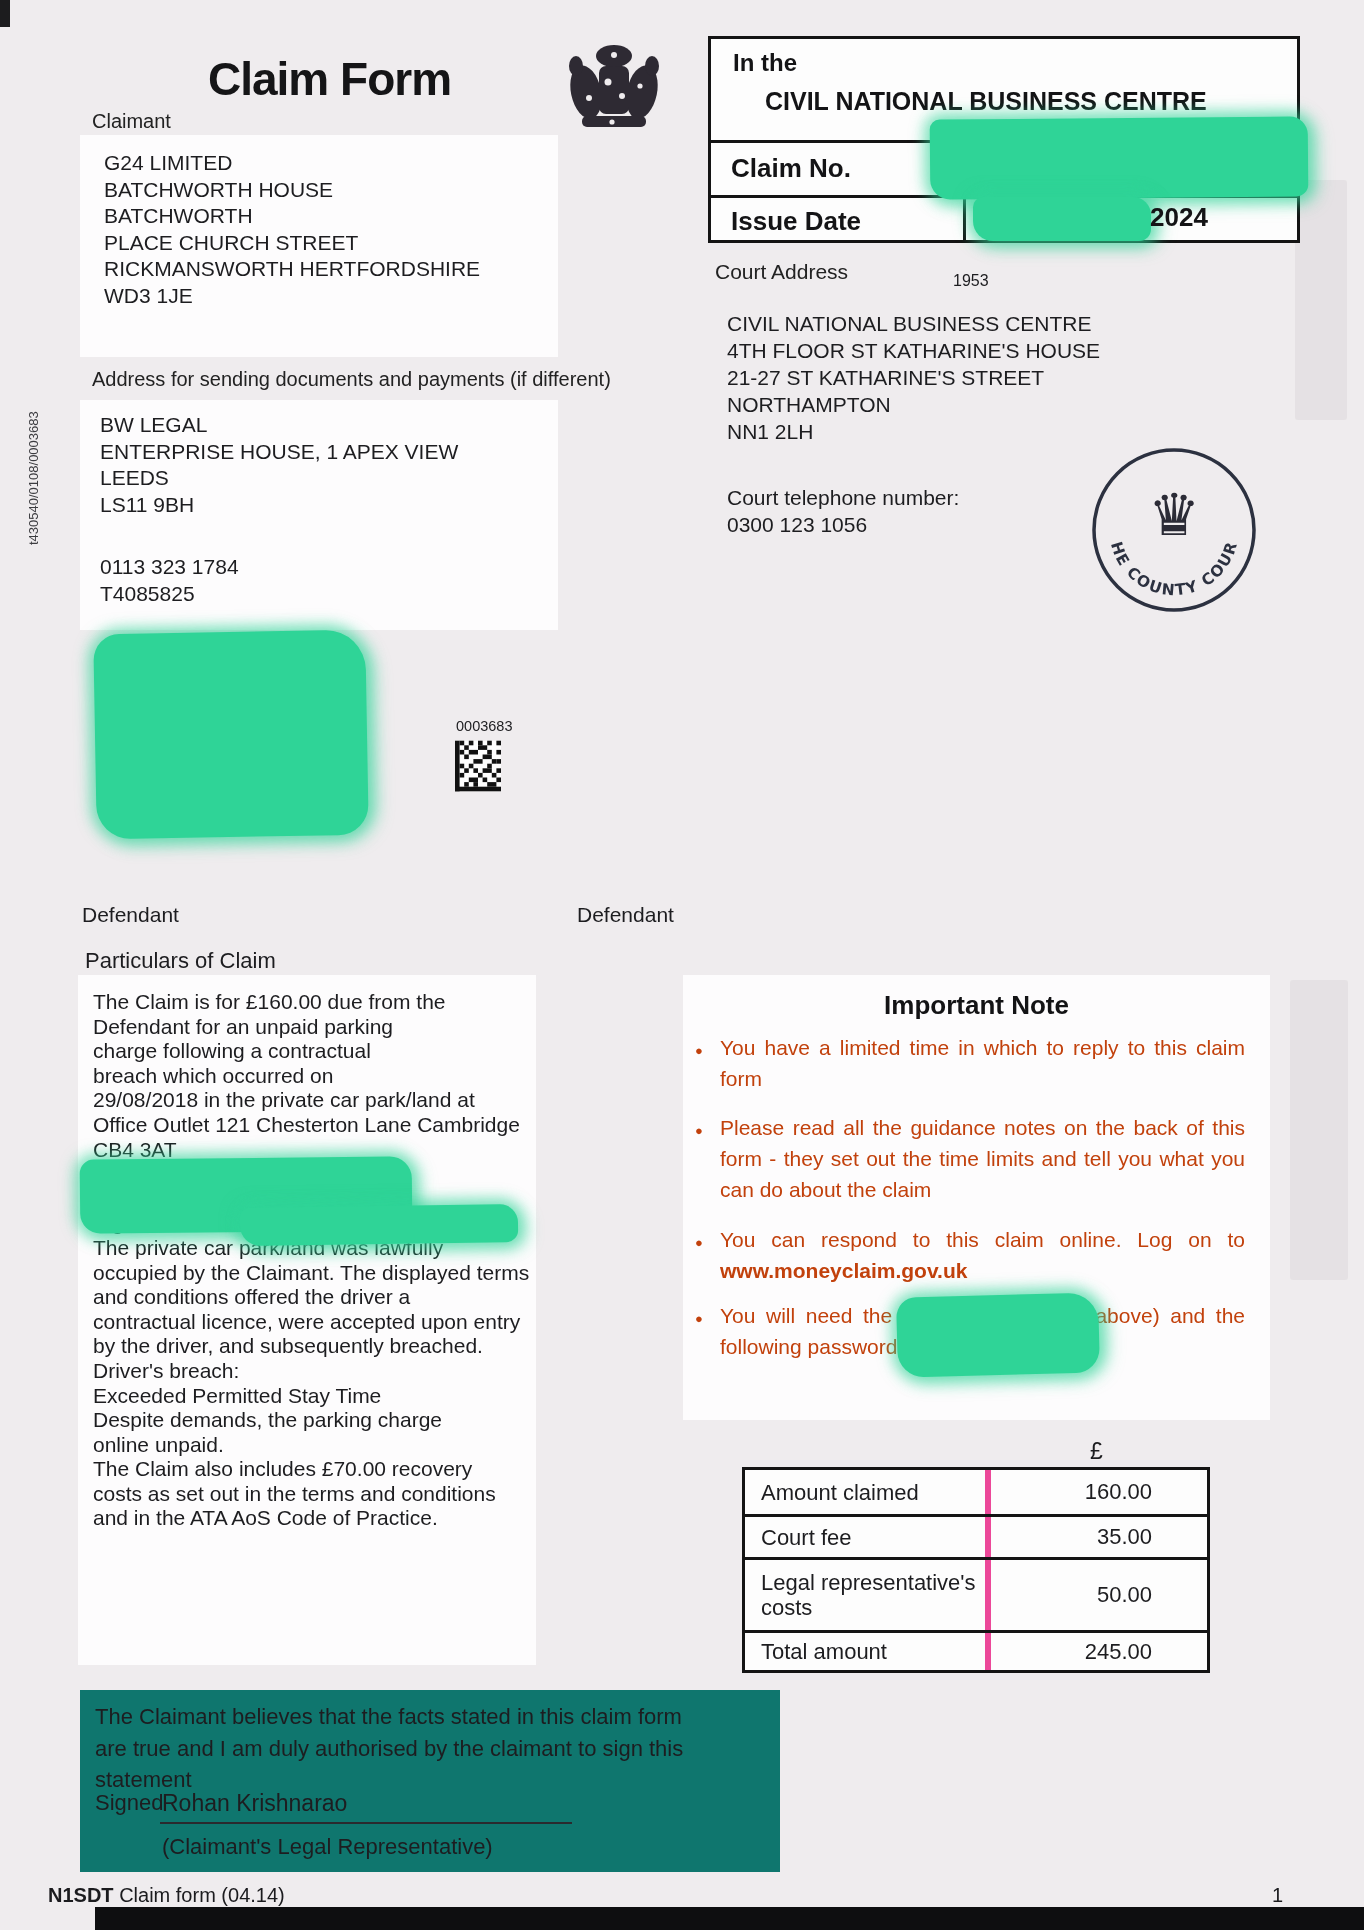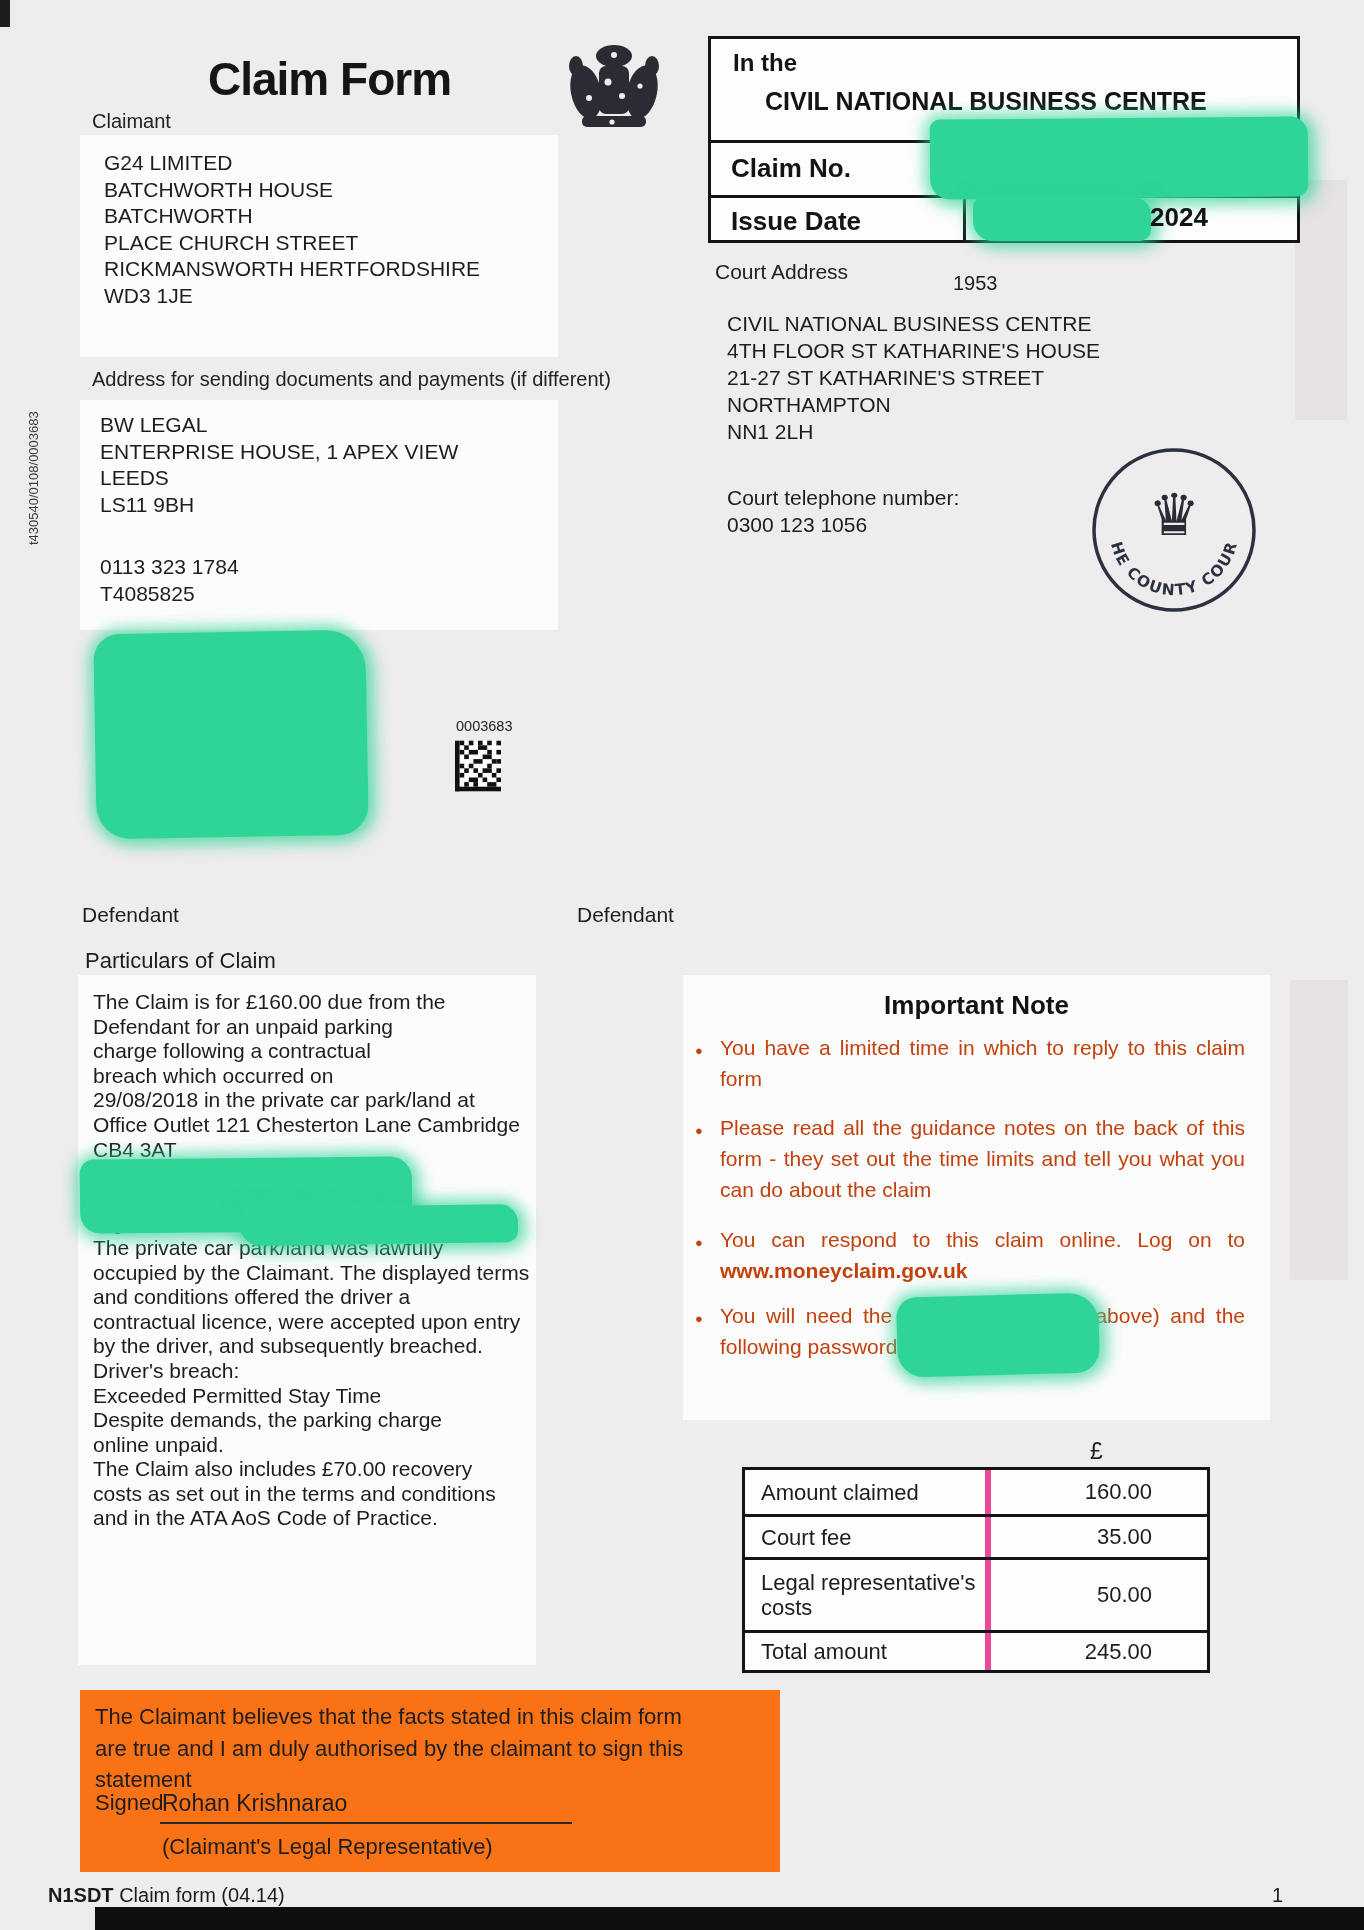--- a/index.html
+++ b/index.html
@@ -32,21 +32,21 @@
   .bullet::before{content:"●";position:absolute;left:-25px;top:3px;font-size:13px;}
   .bold{font-weight:bold;margin-top:36px;}
   
   .fees{position:absolute;left:742px;top:1467px;width:468px;border:3px solid #141414;box-sizing:border-box;background:#fdfdfd;}
   .fees-row{display:flex;align-items:center;box-sizing:border-box;}
   .fees-row + .fees-row{border-top:3px solid #141414;}
   .fees-label{width:240px;padding-left:16px;font-size:22px;line-height:25px;box-sizing:border-box;}
   .fees-value{flex:1;border-left:6px solid #ec4899;align-self:stretch;display:flex;align-items:center;
     justify-content:flex-end;padding-right:55px;font-size:22px;box-sizing:border-box;}
   
-  .statement{position:absolute;left:80px;top:1690px;width:700px;height:182px;background:#f97316;}
+  .statement{position:absolute;left:80px;top:1690px;width:700px;height:182px;background:#0f766e;}
   .st-line{font-size:22px;line-height:31.5px;white-space:nowrap;}
   .sig-underline{position:absolute;left:80px;top:132px;width:412px;height:2px;background:#2a2a2e;}
   .footer-txt{font-size:20px;color:#1b1b1e;}
   .seal-svg text{font-family:"DejaVu Sans","Liberation Sans",sans-serif;}
   .ghost{position:absolute;background:#d9d5d7;opacity:.45;border-radius:3px;}
 </style>
 </head>
 <body>
 
 <div id="page">
@@ -112,21 +112,21 @@
     <div class="row3">
       <div class="abs bighdr" style="left:20px;top:8px;">Issue Date</div>
       <div class="divider"></div>
     </div>
   </div>
   <div class="redact" style="left:930px;top:118px;width:378px;height:80px;transform:rotate(-.5deg);"></div>
   <div class="redact" style="left:973px;top:197px;width:178px;height:44px;"></div>
   <div class="abs bighdr" style="left:1150px;top:202px;">2024</div>
 
   <div class="abs lbl" style="left:715px;top:260px;font-size:21px;">Court Address</div>
-  <div class="abs" style="left:953px;top:272px;font-size:20px;">1953</div>
+  <div class="abs" style="left:953px;top:272px;font-size:16px;">1953</div>
   <div class="abs addr" style="left:727px;top:310px;line-height:27px;">
     <div>CIVIL NATIONAL BUSINESS CENTRE</div>
     <div>4TH FLOOR ST KATHARINE'S HOUSE</div>
     <div>21-27 ST KATHARINE'S STREET</div>
     <div>NORTHAMPTON</div>
     <div>NN1 2LH</div>
   </div>
   <div class="abs addr" style="left:727px;top:485px;">Court telephone number:</div>
   <div class="abs addr" style="left:727px;top:512px;">0300 123 1056</div>
 

